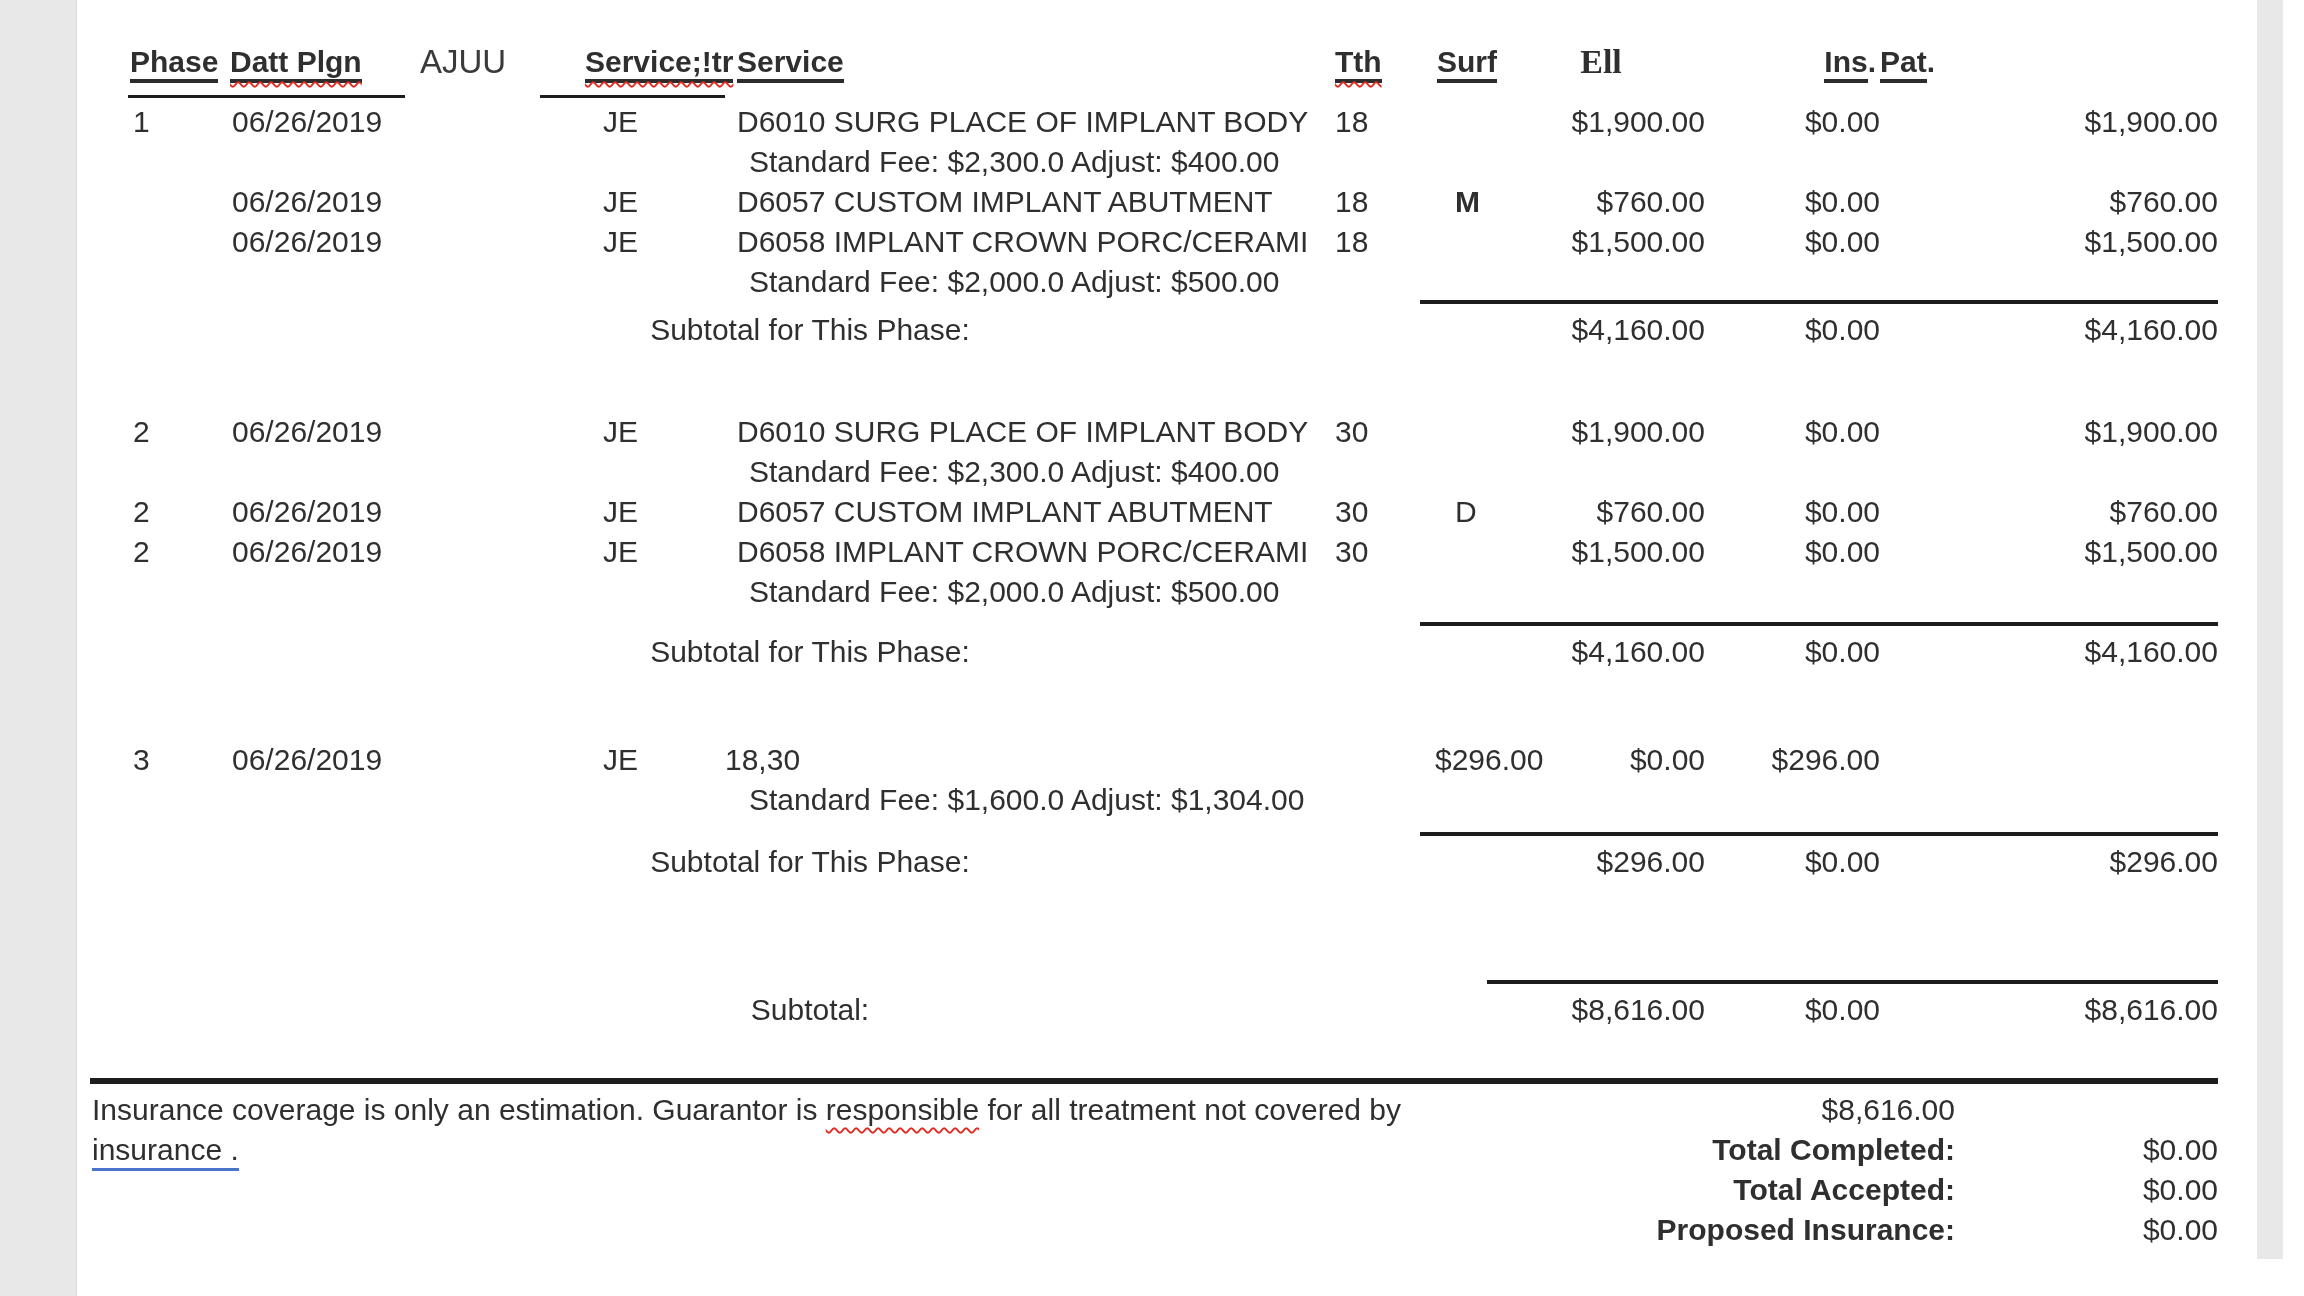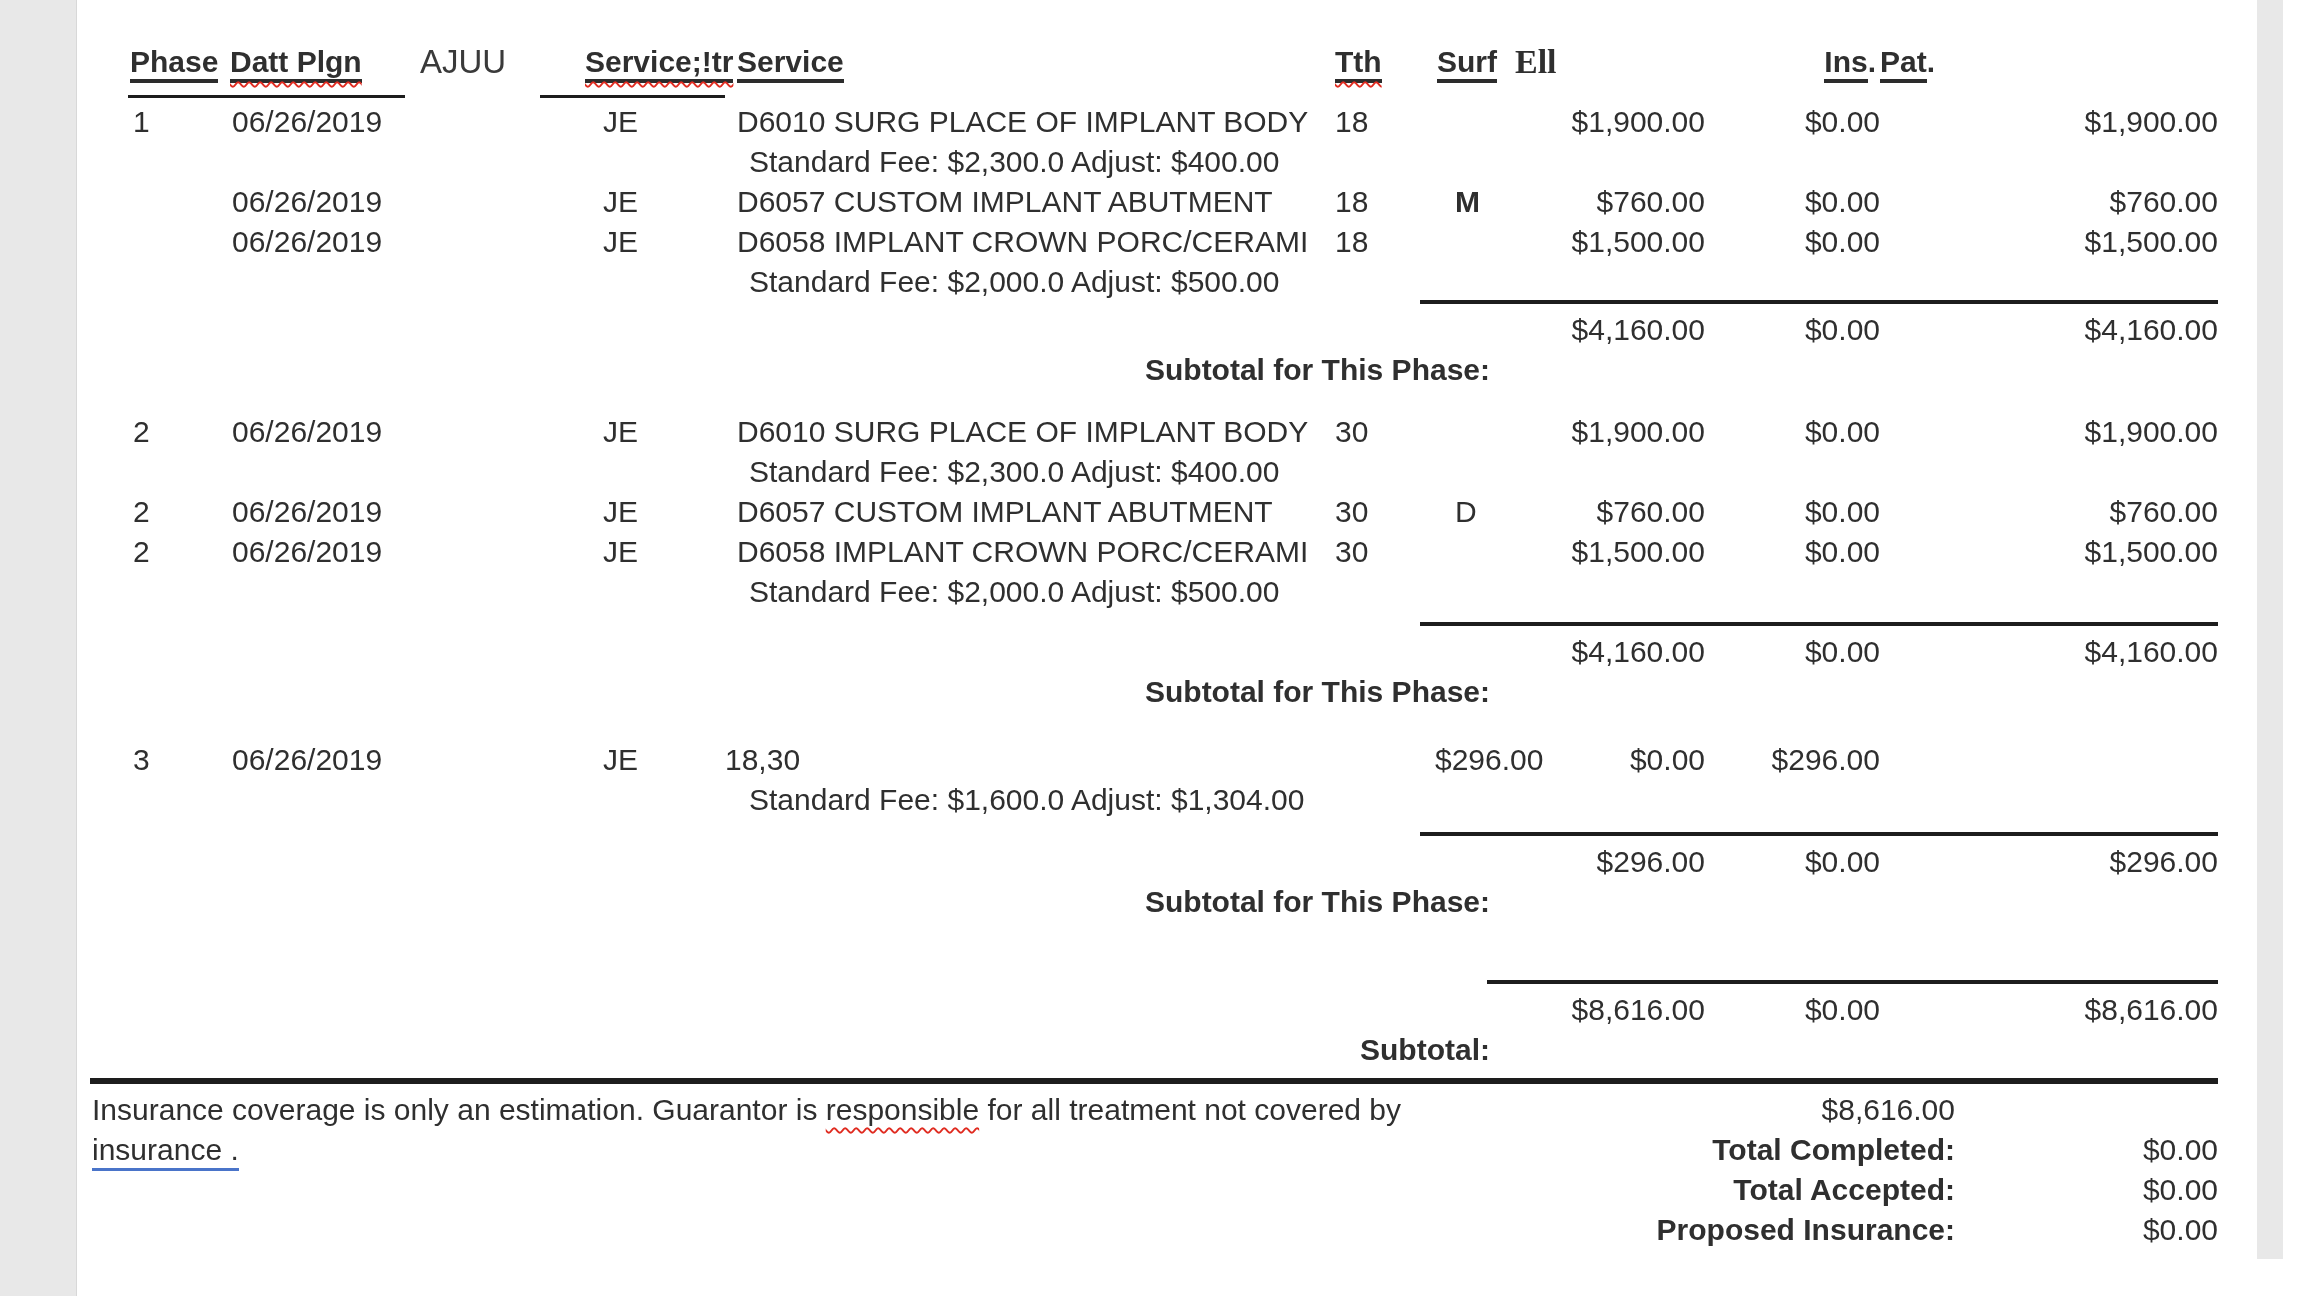--- a/index.html
+++ b/index.html
@@ -14,21 +14,21 @@
   .row{
     display:grid;
     grid-template-columns:100px 190px 165px 140px 610px 100px 80px 190px 175px 338px;
     height:40px;line-height:40px;font-size:30px;
   }
   .header-row{position:absolute;left:130px;top:42px;width:2088px;}
   .hcell{font-weight:bold;font-size:30px;white-space:nowrap;}
   .hcell.col-ajuu{font-weight:normal;font-size:33px;color:#3a3a3a;}
   .hcell.col-service{padding-left:12px;}
   .hcell.col-surf{padding-left:2px;}
-  .hcell.col-fee{text-align:left;padding-right:18px;}
+  .hcell.col-fee{text-align:center;padding-right:18px;}
   .hcell.col-ins{text-align:right;padding-right:4px;}
   .hcell.col-pat{padding-right:8px;}
   .hu{border-bottom:4px solid #2c2c2c;padding-bottom:1px;}
   .wavy{text-decoration-line:underline;text-decoration-style:wavy;text-decoration-color:#e02b20;text-decoration-thickness:2px;text-underline-offset:9px;}
   .serif-h{font-family:"Liberation Serif",serif;font-size:34px;font-weight:bold;}
 
   
   .group{position:absolute;left:130px;width:2088px;}
   .g1{top:102px}.g2{top:412px}.g3{top:740px}
   .c-phase{padding-left:3px;}
@@ -40,21 +40,21 @@
   .b{font-weight:bold;}
   .note-line .note{grid-column:5 / -1;padding-left:24px;white-space:pre;}
 
   
   .subrow{
     position:absolute;left:130px;width:2088px;display:grid;
     grid-template-columns:1360px 215px 175px 338px;
     height:40px;line-height:40px;font-size:30px;
   }
   .sub1{top:310px}.sub2{top:632px}.sub3{top:842px}.subg{top:990px}
-  .s-label{text-align:right;font-weight:bold;margin-top:40px;}
+  .s-label{text-align:center;font-weight:normal;}
   .s-fee,.s-ins,.s-pat{text-align:right;}
 
   
   .line{position:absolute;background:#1d1d1d;}
   .hrule1{left:128px;top:95px;width:277px;height:3px;}
   .hrule2{left:540px;top:95px;width:185px;height:3px;}
   .sep1{left:1420px;top:300px;width:798px;height:4px;}
   .sep2{left:1420px;top:622px;width:798px;height:4px;}
   .sep3{left:1420px;top:832px;width:798px;height:4px;}
   .sepg{left:1487px;top:980px;width:731px;height:4px;}

